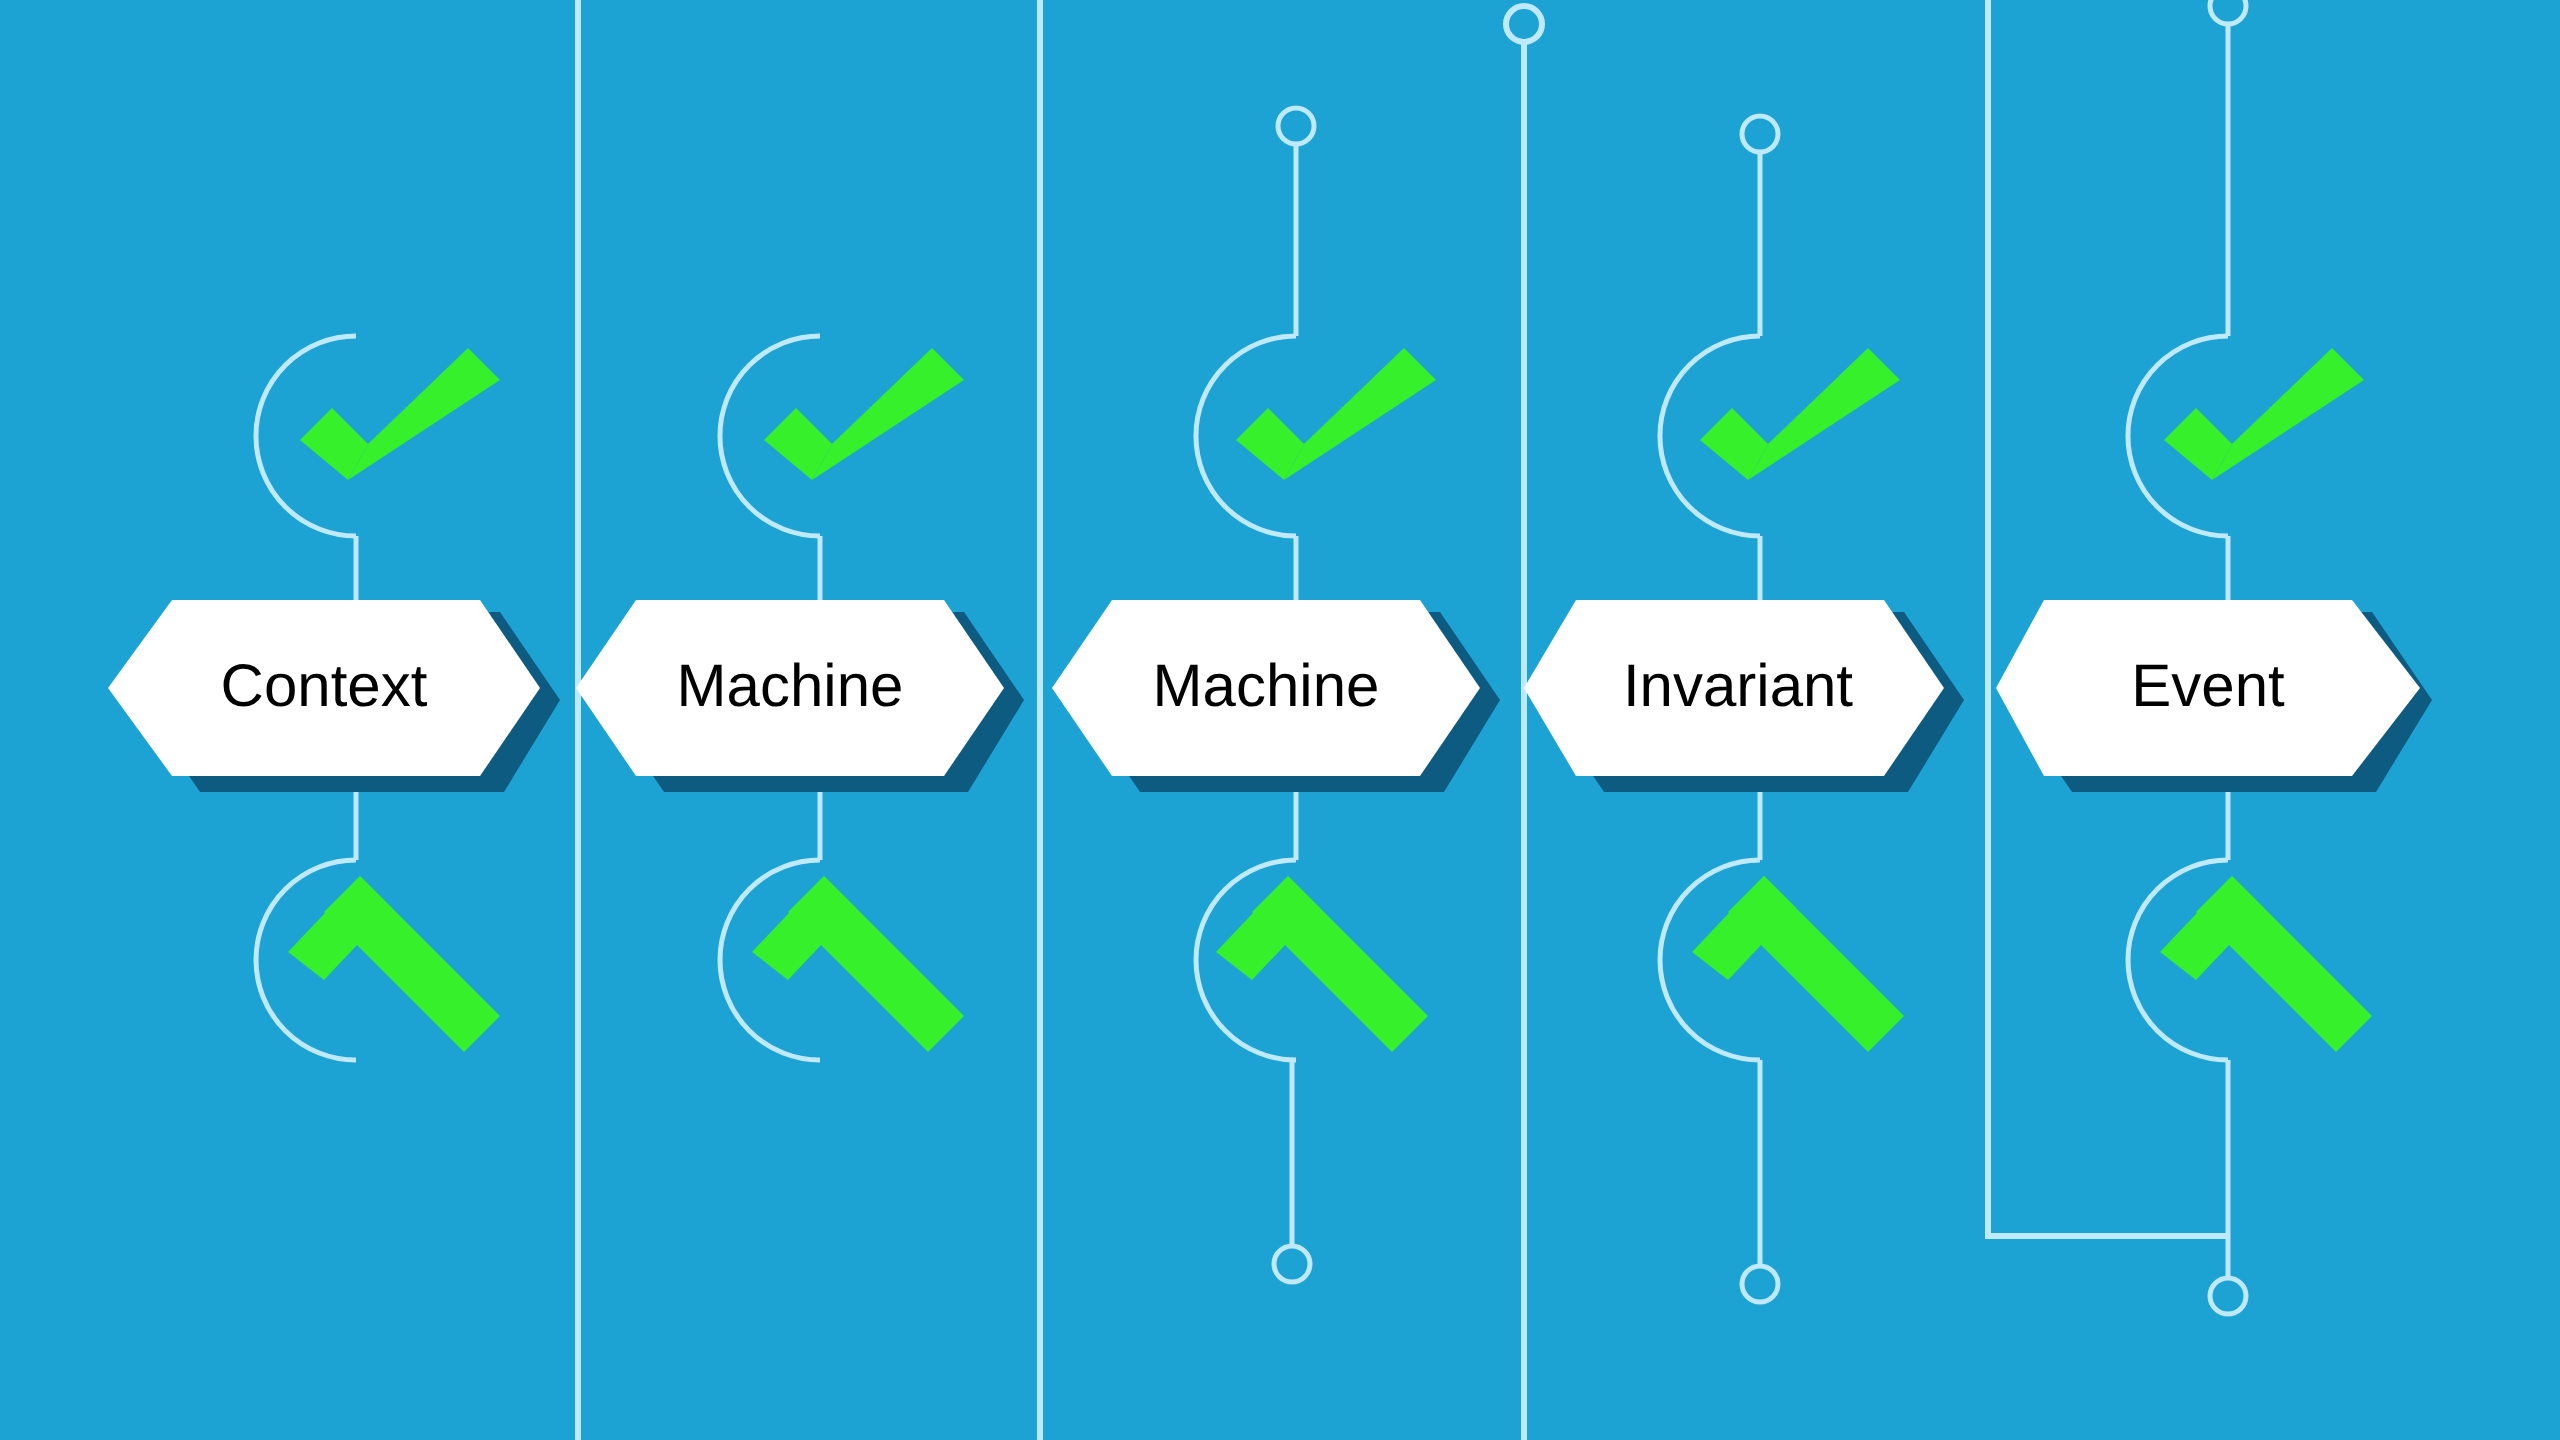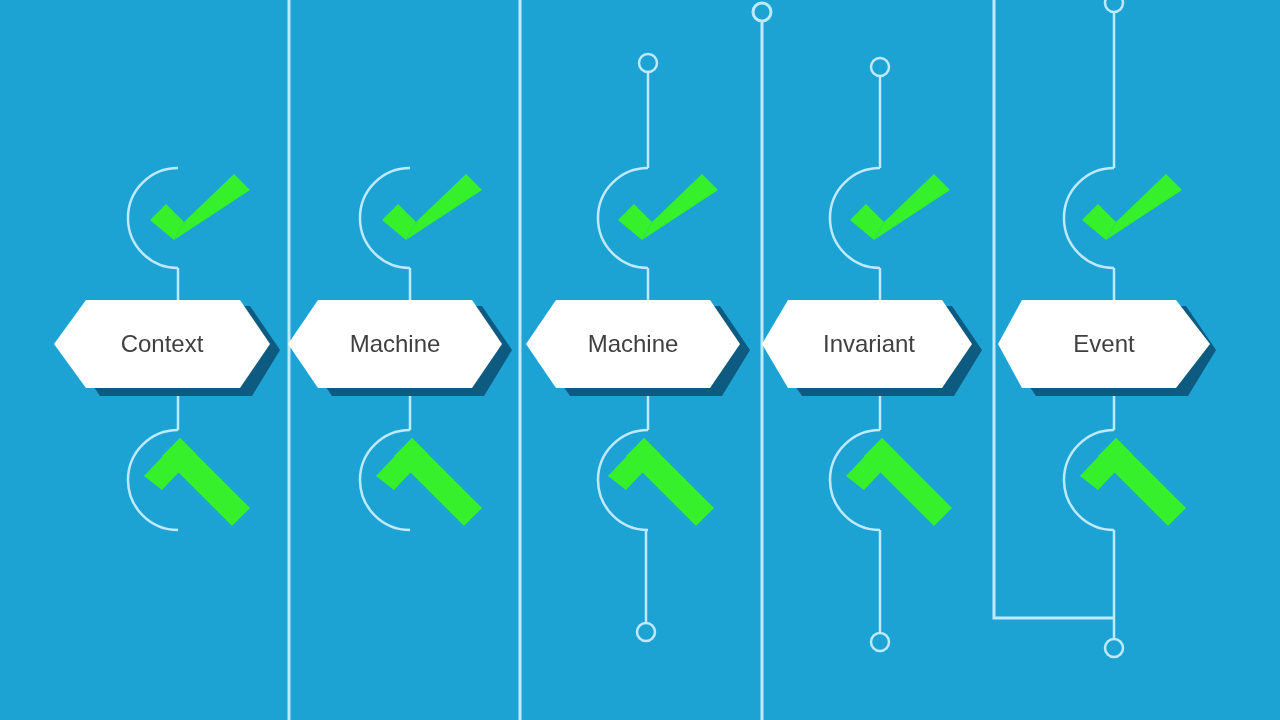--- a/index.html
+++ b/index.html
@@ -8,22 +8,22 @@
       background: #1ca3d4;
       font-family: "Liberation Sans", sans-serif;
     }
     #stage { position: relative; width: 1280px; height: 720px; }
     svg.canvas { position: absolute; left: 0; top: 0; }
     .label {
       position: absolute;
       width: 200px; height: 88px;
       line-height: 88px;
       text-align: center;
-      font-size: 24px;
-      color: #404040;
+      font-size: 30px;
+      color: #000000;
       pointer-events: none;
     }
   </style>
 </head>
 <body>
 
 <div id="stage">
   <svg class="canvas" width="1280" height="720" viewBox="0 0 1280 720">
     <defs>
       <g id="chk">

